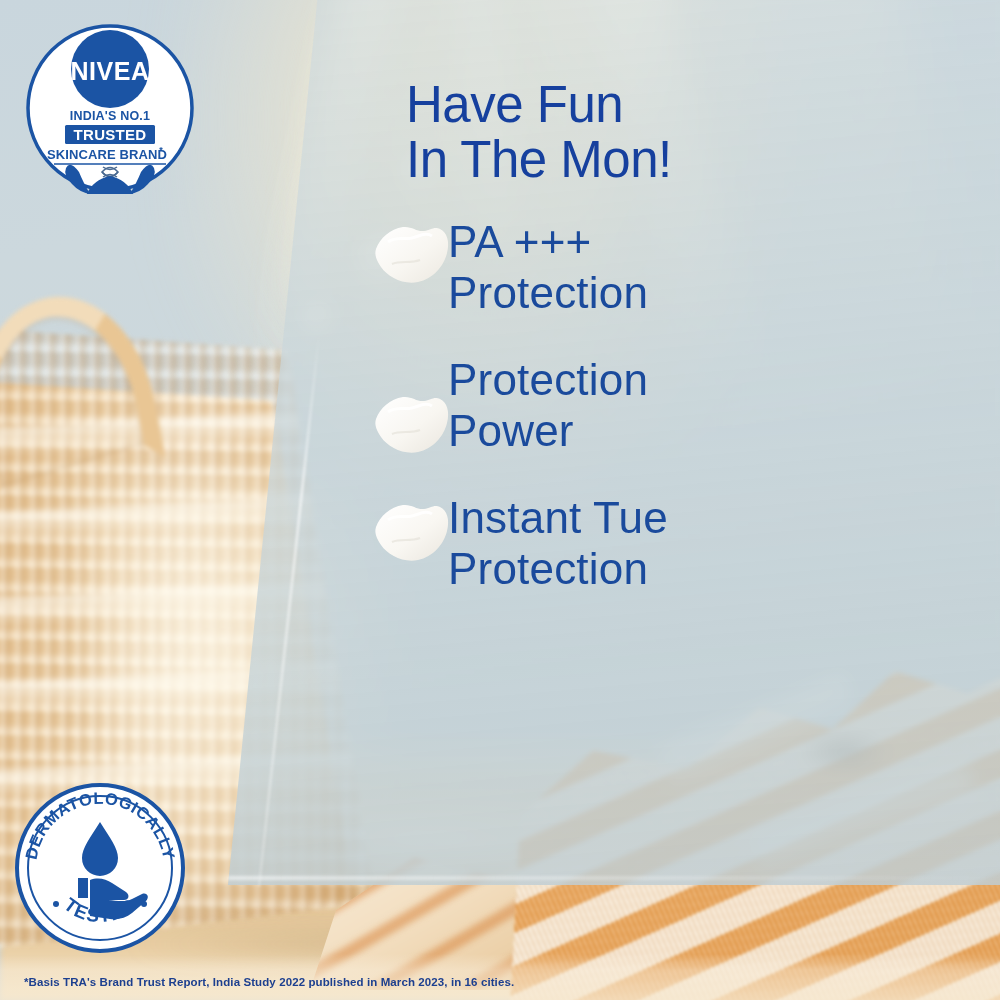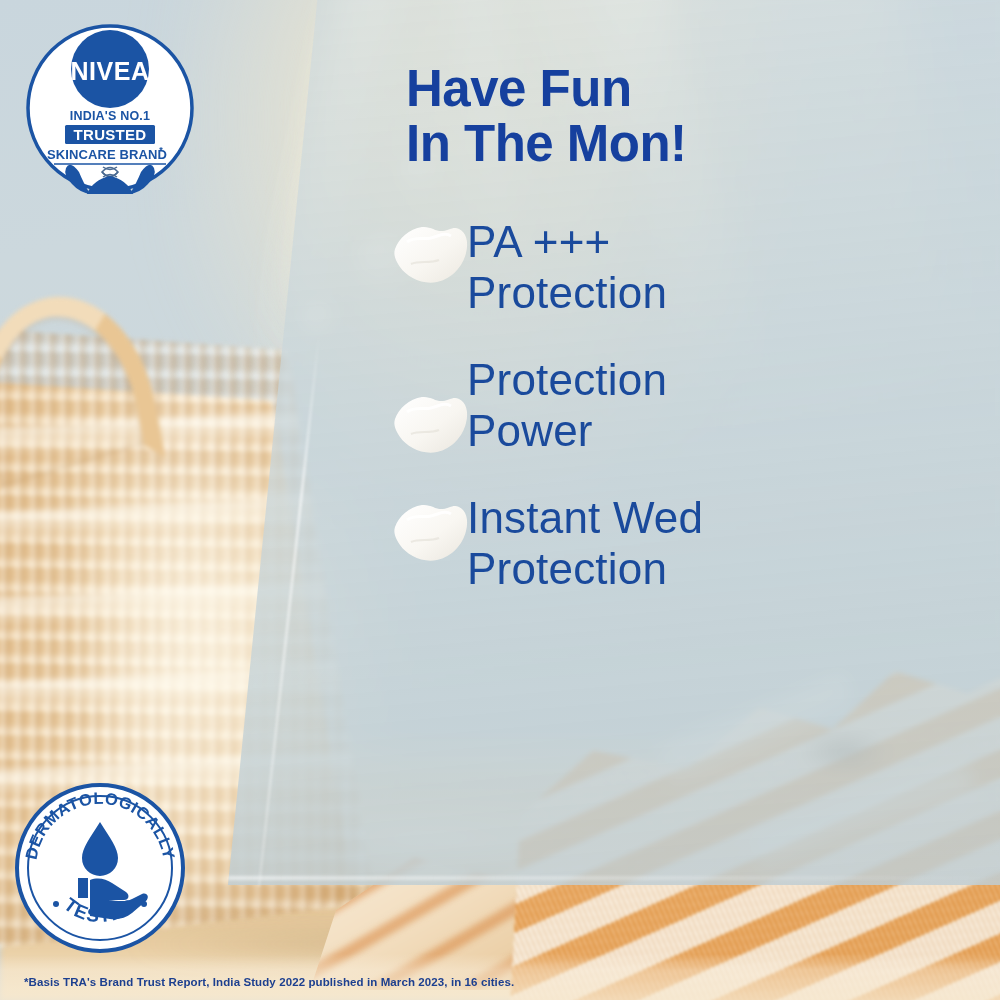--- a/index.html
+++ b/index.html
@@ -290,34 +290,34 @@
   .nivea-badge {
     position: absolute;
     left: 24px; top: 22px;
     width: 172px; height: 172px;
   }
   .nivea-badge svg { display: block; width: 100%; height: 100%; }
 
   
   .headline {
     position: absolute;
-    left: 406px; top: 62px;
+    left: 406px; top: 78px;
     width: 520px;
     color: #16409e;
     font-size: 51px;
-    font-weight: 700;
+    font-weight: 400;
     line-height: 1.07;
     letter-spacing: -0.5px;
   }
   .headline .ln { display: block; }
 
   
   .benefits {
     position: absolute;
-    left: 391px; top: 214px;
+    left: 372px; top: 214px;
     width: 560px;
   }
   .benefit {
     position: relative;
     display: flex;
     align-items: flex-start;
     margin-bottom: 34px;
   }
   .benefit:last-child { margin-bottom: 0; }
   .swatch {
@@ -516,21 +516,21 @@
             </linearGradient>
           </defs>
           <path d="M2 29 C6 18 16 9 29 7 C38 6 43 12 50 11 C57 10 60 6 66 9
                    C73 12 76 22 73 33 C70 46 59 59 44 62 C29 65 14 57 7 47
                    C3 41 0 35 2 29 Z" fill="url(#cg3)"></path>
           <path d="M14 22 C22 16 30 20 38 18 C46 16 52 12 58 16" fill="none" stroke="#ffffff" stroke-width="3" opacity="0.85"></path>
           <path d="M18 44 C27 40 36 44 46 40" fill="none" stroke="#e6e2da" stroke-width="2" opacity="0.7"></path>
         </svg>
       </span>
       <span class="benefit-text">
-        <span class="ln">Instant Wed</span>
+        <span class="ln">Instant Tue</span>
         <span class="ln">Protection</span>
       </span>
     </div>
 
   </div>
 
   <div class="derma-badge">
     <svg viewBox="0 0 172 172" xmlns="http://www.w3.org/2000/svg">
       <defs>
         <path id="arcTop" d="M 22 86 A 64 64 0 0 1 150 86"></path>

